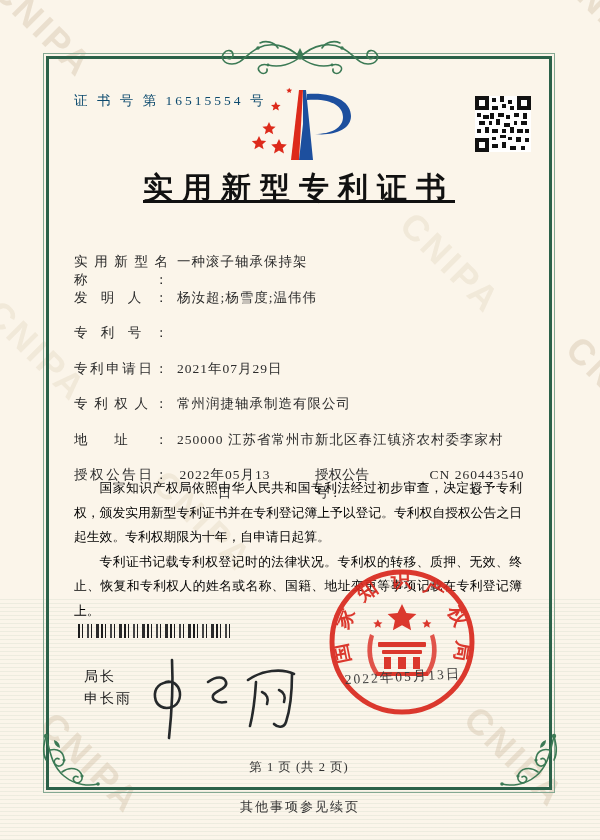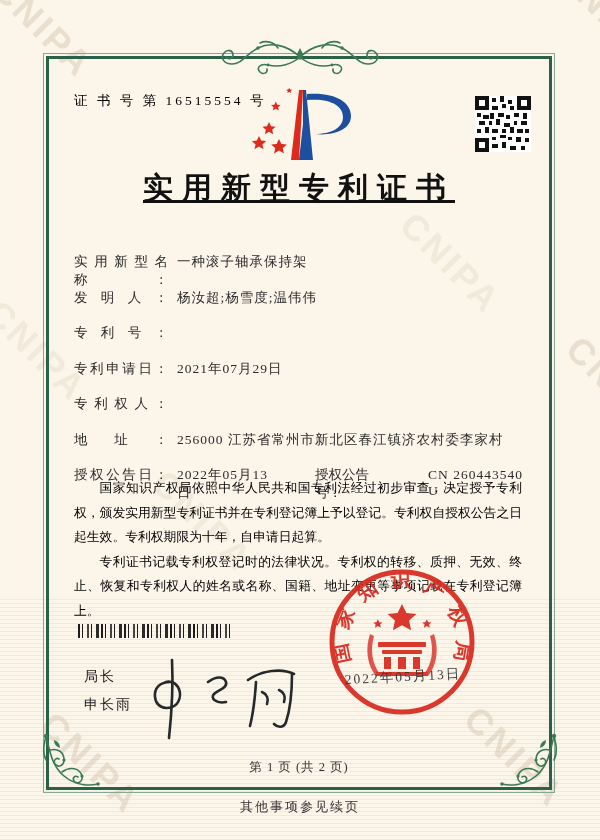--- a/index.html
+++ b/index.html
@@ -32,52 +32,52 @@
     outline:1px solid #84a892;outline-offset:2px;
     box-sizing:border-box;
   }
   .ornament-top{position:absolute;left:212px;top:34px;width:176px;height:46px;z-index:3;}
   .ornament-corner{position:absolute;width:62px;height:60px;z-index:3;}
   .ornament-corner.left{left:40px;top:732px;}
   .ornament-corner.right{left:498px;top:732px;transform:scaleX(-1);}
   .content{position:absolute;left:46px;top:56px;width:506px;height:734px;z-index:2;}
   .cert-no{
     position:absolute;left:28px;top:36px;
-    font-size:13.5px;letter-spacing:3px;color:#000000;font-family:Liberation Serif, serif;
+    font-size:13.5px;letter-spacing:3px;color:#0c4a6e;font-family:Liberation Serif, serif;
   }
   .logo{position:absolute;left:193px;top:28px;width:120px;height:82px;}
   .qr{position:absolute;left:429px;top:40px;width:56px;height:56px;}
   .title{
     position:absolute;left:0;top:112px;width:100%;text-align:center;
     font-size:30px;font-weight:bold;letter-spacing:9px;color:#111;text-decoration:underline;
   }
   .fields{position:absolute;left:28px;top:184px;width:452px;}
   .frow{display:flex;align-items:baseline;height:35.5px;font-size:13.5px;color:#2c2c2c;}
   .flabel{
     display:inline-block;width:94px;
     text-align:justify;text-align-last:justify;
     flex:0 0 94px;letter-spacing:0;margin-top:13px;
   }
-  .fvalue{margin-left:9px;letter-spacing:1px;}
+  .fvalue{margin-left:9px;letter-spacing:1px;text-align:center;}
   .grant-no{margin-left:42px;display:flex;align-items:baseline;gap:32px;}
   .paras{
     position:absolute;left:28px;top:420px;width:448px;
     font-size:12.8px;line-height:1.92;color:#000000;
     text-align:justify;
   }
   .paras p{margin:0;text-indent:2em;}
   .barcode{
     position:absolute;left:32px;top:568px;width:156px;height:14px;
     background:repeating-linear-gradient(90deg,
       #1c1c1c 0 2px,transparent 2px 4px,#1c1c1c 4px 5px,transparent 5px 9px,
       #444 9px 11px,transparent 11px 13px,#1c1c1c 13px 14px,transparent 14px 18px,
       #2a2a2a 18px 21px,transparent 21px 23px);
   }
   .sig-block{position:absolute;left:38px;top:612px;font-size:14px;color:#222;}
-  .sig-block div{margin-bottom:10px;letter-spacing:2px;}
+  .sig-block div{margin-bottom:4px;letter-spacing:2px;}
   .signature{position:absolute;left:90px;top:596px;width:190px;height:96px;}
   .seal{position:absolute;left:326px;top:566px;width:152px;height:152px;z-index:4;}
   .seal-date{
     position:absolute;left:318px;top:668px;width:170px;text-align:center;z-index:5;
     font-size:13.5px;letter-spacing:2px;color:#3c3c3c;transform:rotate(-3deg);
   }
   .page-info{
     position:absolute;left:0;bottom:14px;width:100%;text-align:center;
     font-size:12.5px;letter-spacing:1px;color:#333;margin-top:20px;
   }
@@ -231,24 +231,25 @@
     </div>
     <div class="frow">
       <span class="flabel">专利号：</span>
     </div>
     <div class="frow">
       <span class="flabel">专利申请日：</span>
       <span class="fvalue">2021年07月29日</span>
     </div>
     <div class="frow">
       <span class="flabel">专利权人：</span>
+      <span class="fvalue">常州润捷轴承制造有限公司</span>
     </div>
     <div class="frow">
       <span class="flabel">地址：</span>
-      <span class="fvalue">256000 江苏省常州市新北区春江镇济农村委李家村</span>
+      <span class="fvalue">250000 江苏省常州市新北区春江镇济农村委李家村</span>
     </div>
     <div class="frow">
       <span class="flabel">授权公告日：</span>
       <span class="fvalue">2022年05月13日</span>
       <span class="grant-no">
         <span>授权公告号：</span>
         <span class="fvalue">CN 260443540 U</span>
       </span>
     </div>
   </div>

